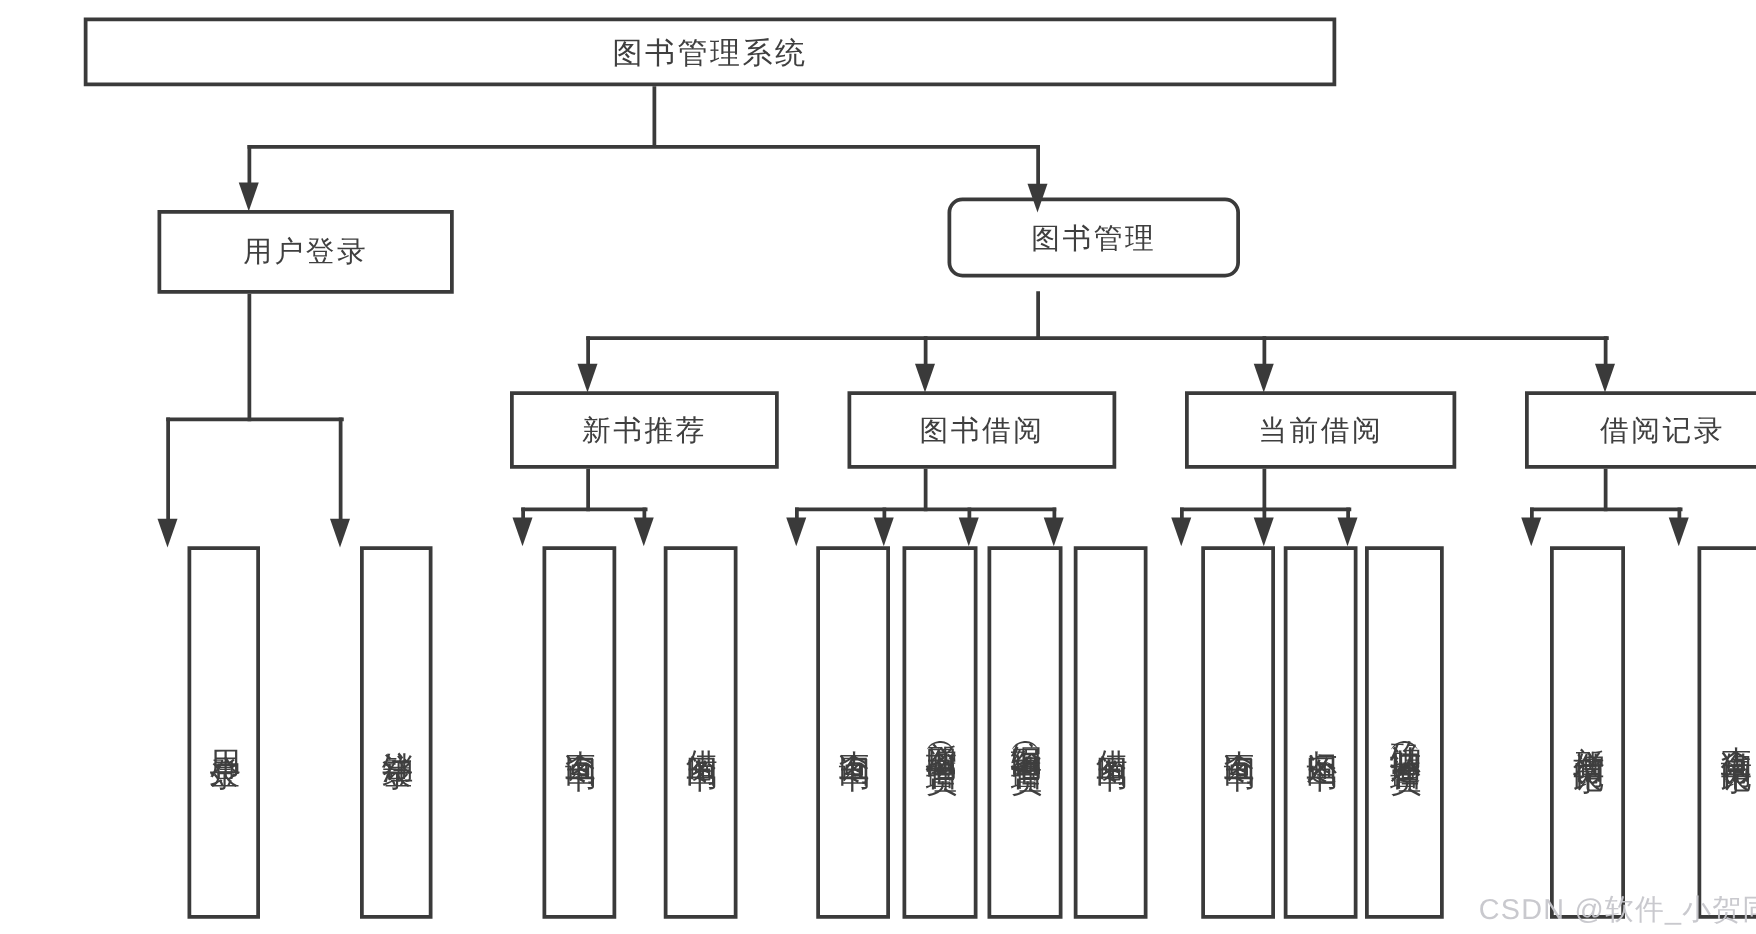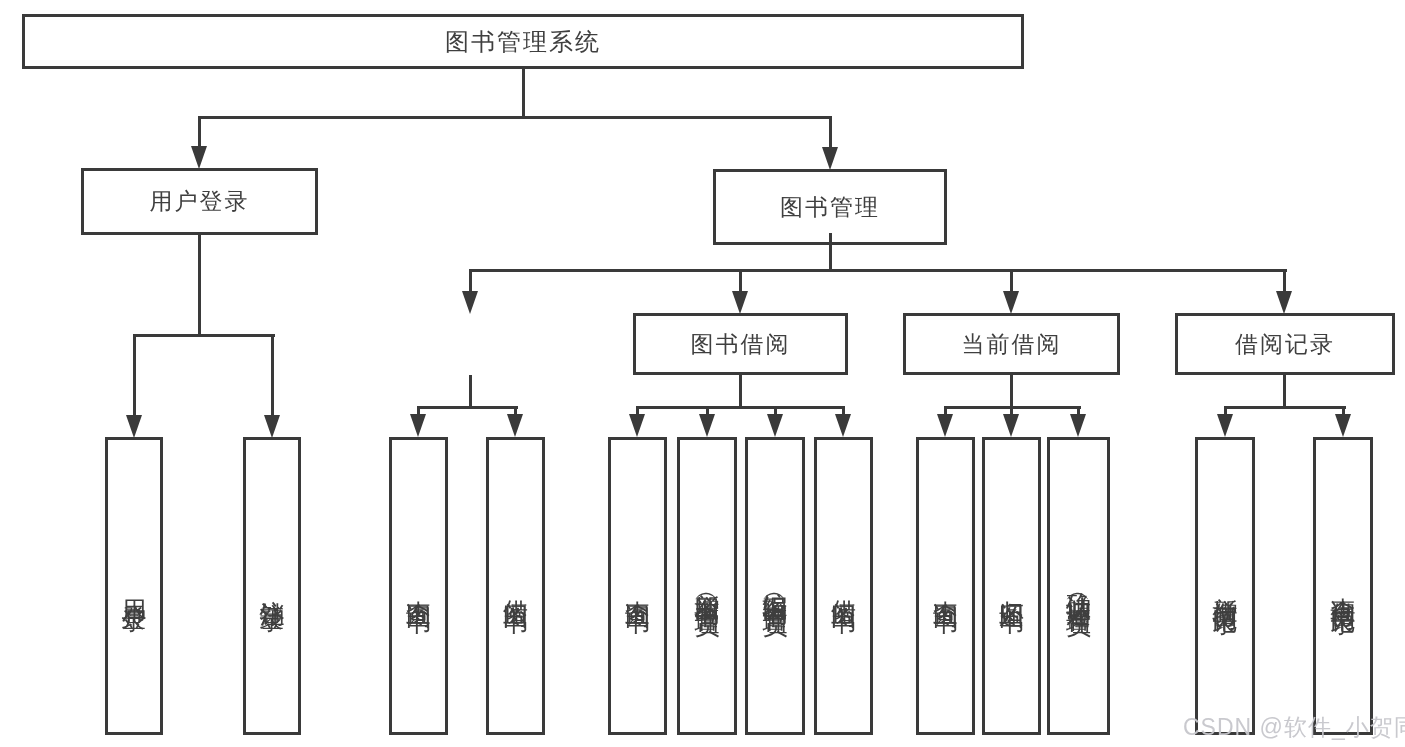--- a/index.html
+++ b/index.html
@@ -17,20 +17,21 @@
   .node{
     position:absolute;
     box-sizing:border-box;
     border:3px solid var(--line);
     background:#ffffff;
     display:flex;
     align-items:center;
     justify-content:center;
     color:var(--text);
     text-align:center;
+    margin-left:45px;
   }
   .node.h{font-size:23px;letter-spacing:2px;}
   .node.v{
     writing-mode:vertical-rl;
     text-orientation:mixed;
     font-size:25px;
     letter-spacing:3px;
     line-height:1;
   }
   .vline,.hline{position:absolute;background:var(--line);}
@@ -53,22 +54,23 @@
   }
 </style>
 </head>
 <body>
 
 <div class="canvas">
 
   <div class="node h" style="left:22px;top:14px;width:1002px;height:55px;font-size:24px;">图书管理系统</div>
 
   <div class="node h" style="left:81px;top:168px;width:237px;height:67px;">用户登录</div>
-  <div class="node h" style="left:713px;top:169px;width:234px;height:76px;">图书管理</div>
+  <div class="node h" style="left:713px;top:158px;width:234px;height:64px;border-radius:12px;">图书管理</div>
 
+  <div class="node h" style="left:363px;top:313px;width:215px;height:62px;">新书推荐</div>
   <div class="node h" style="left:903px;top:313px;width:217px;height:62px;">当前借阅</div>
   <div class="node h" style="left:633px;top:313px;width:215px;height:62px;">图书借阅</div>
   <div class="node h" style="left:1175px;top:313px;width:220px;height:62px;">借阅记录</div>
 
   <div class="node v" style="left:105px;top:437px;width:58px;height:298px;">用户登录</div>
   <div class="node v" style="left:243px;top:437px;width:58px;height:298px;">注销登录</div>
 
   <div class="node v" style="left:389px;top:437px;width:59px;height:298px;">查询图书</div>
   <div class="node v" style="left:486px;top:437px;width:59px;height:298px;">借阅图书</div>
 

